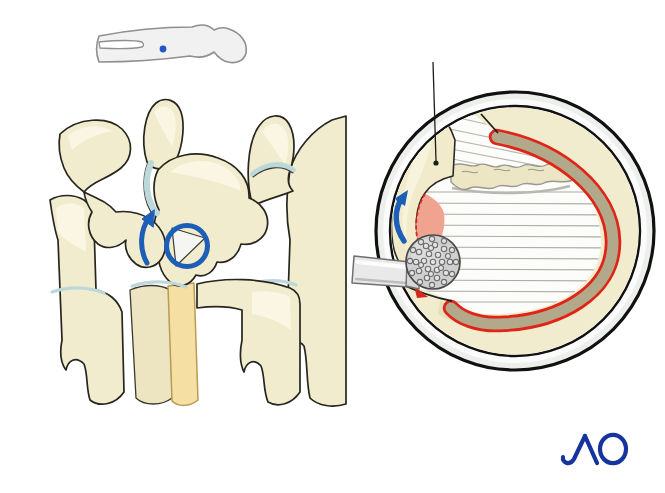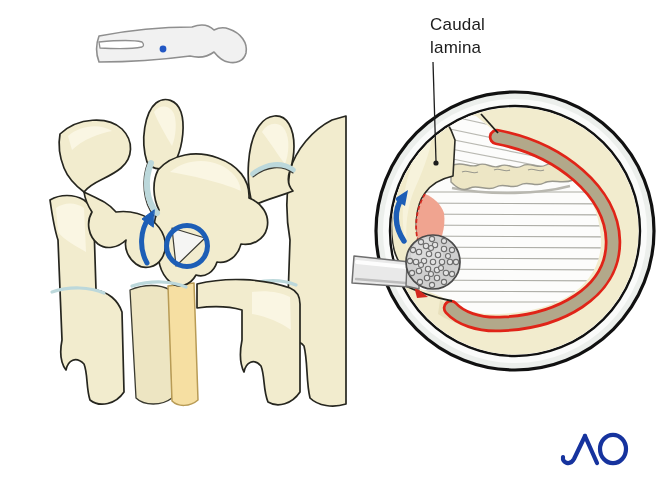--- a/index.html
+++ b/index.html
@@ -221,16 +221,14 @@
     </g>
   </g>
 
   <g fill="none" stroke="#16339E" stroke-width="4.2" stroke-linecap="round" aria-label="AO">
     <path d="M563 457 C562 463 570 466 574 459 L585 436"></path>
     <path d="M585 436 L597 463"></path>
     <ellipse cx="613" cy="449" rx="13" ry="14.2"></ellipse>
   </g>
 </svg>
 
-<div class="caption">Caudal
-lamina</div>
 
 </div>
 
 </body></html>

